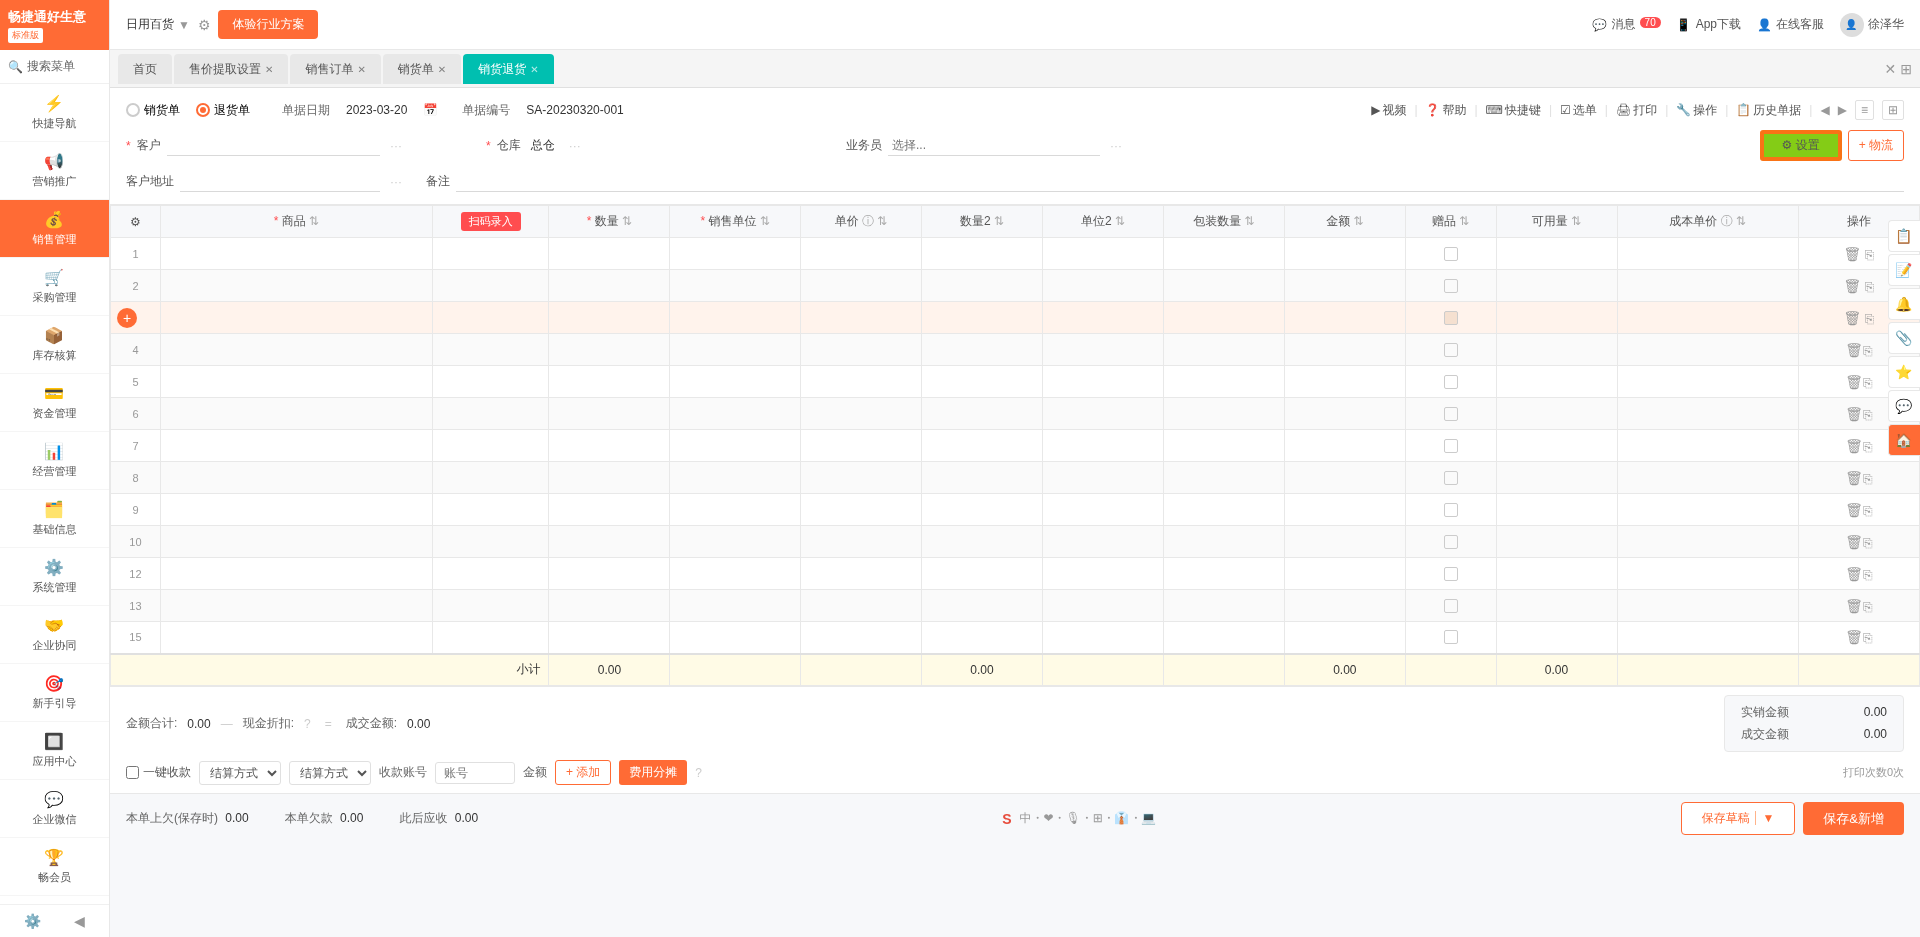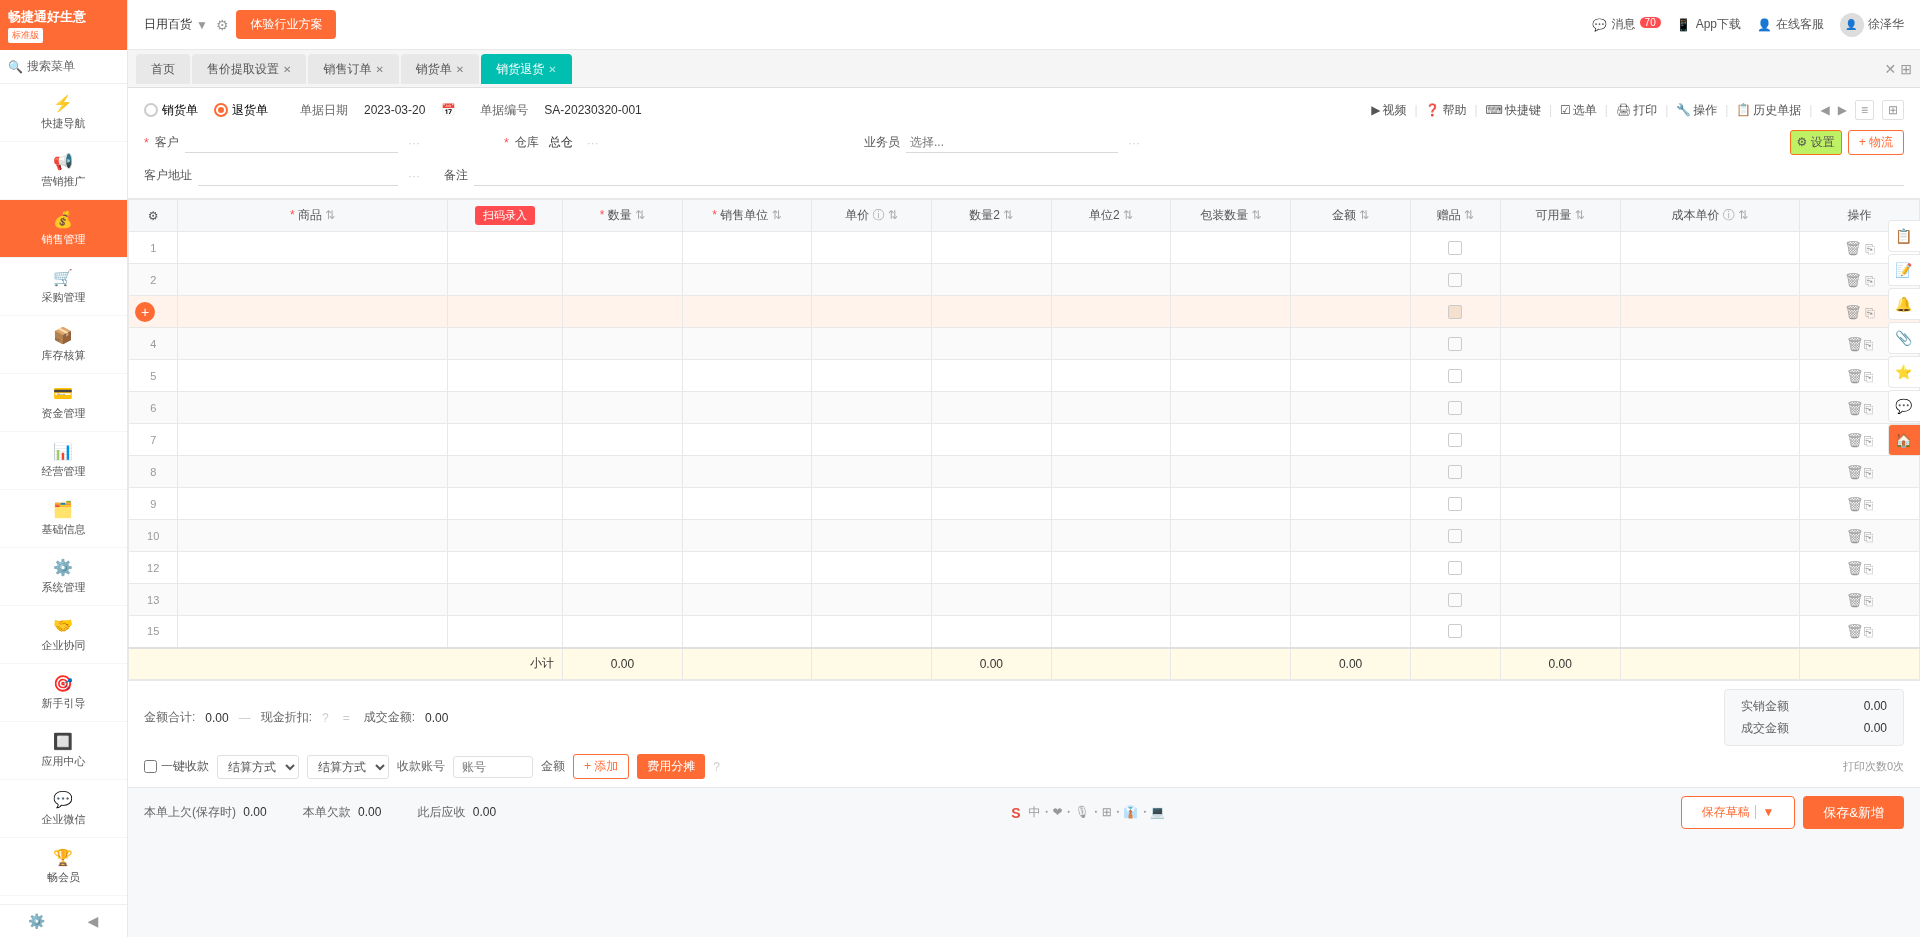--- a/index.html
+++ b/index.html
@@ -1,19 +1,19 @@
 <!DOCTYPE html>
 <html><head>
   <meta charset="utf-8">
   <style>
     * { box-sizing: border-box; margin: 0; padding: 0; font-family: 'Microsoft YaHei', Arial, sans-serif; font-size: 12px; }
     body { display: flex; height: 937px; overflow: hidden; background: #f0f2f5; }
 
     
-    .sidebar { width: 128px; background: #fff; display: flex; flex-direction: column; border-right: 1px solid #e8e8e8; }
+    .sidebar { width: 110px; background: #fff; display: flex; flex-direction: column; border-right: 1px solid #e8e8e8; }
     .sidebar-logo { background: #ff6b35; padding: 10px 8px; display: flex; align-items: center; gap: 6px; height: 50px; }
     .sidebar-search { display: flex; align-items: center; padding: 8px; border-bottom: 1px solid #f0f0f0; gap: 4px; cursor: pointer; }
     .sidebar-search span { color: #666; font-size: 12px; }
     .sidebar-item { display: flex; flex-direction: column; align-items: center; padding: 10px 4px; cursor: pointer; border-bottom: 1px solid #f5f5f5; color: #555; gap: 3px; }
     .sidebar-item.active { background: #ff6b35; color: #fff; }
     .sidebar-item .icon { font-size: 16px; }
     .sidebar-item .label { font-size: 11px; text-align: center; }
     .sidebar-bottom { margin-top: auto; display: flex; justify-content: space-around; padding: 8px; border-top: 1px solid #f0f0f0; }
     .sidebar-bottom span { cursor: pointer; font-size: 14px; color: #999; }
 
@@ -81,21 +81,21 @@
     .btn-draft { background: #fff; border: 1px solid #ff6b35; color: #ff6b35; padding: 7px 20px; border-radius: 4px; cursor: pointer; font-size: 13px; }
     .btn-save { background: #ff6b35; color: #fff; border: none; padding: 7px 20px; border-radius: 4px; cursor: pointer; font-size: 13px; }
     .btn-draft-arrow { border-left: 1px solid #ffb38a; padding-left: 6px; margin-left: 2px; }
     .right-panel-icon { width: 32px; height: 32px; background: #fff; border: 1px solid #e8e8e8; border-right: none; display: flex; align-items: center; justify-content: center; cursor: pointer; color: #999; font-size: 14px; border-radius: 4px 0 0 4px; }
     .right-panel-icon.active { background: #ff6b35; color: #fff; }
     .field-group { display: flex; align-items: center; gap: 6px; min-width: 280px; }
     .field-group .label { color: #555; white-space: nowrap; }
     .field-group .required-star { color: #ff4d4f; }
     .field-group input { flex: 1; border: none; border-bottom: 1px solid #d9d9d9; padding: 3px 4px; outline: none; font-size: 12px; color: #333; }
     .field-group .dots { color: #ccc; cursor: pointer; padding: 0 4px; }
-    .set-btn { border: 1px solid #f97316; background: #bef264; padding: 3px 6px; border-radius: 3px; cursor: pointer; color: #555; font-size: 12px; display: flex; align-items: center; gap: 3px; }
+    .set-btn { border: 4px solid #f97316; background: #84cc16; padding: 3px 18px; border-radius: 3px; cursor: pointer; color: #555; font-size: 12px; display: flex; align-items: center; gap: 3px; }
     .plus-logistics-btn { border: 1px solid #ff6b35; background: #fff; padding: 3px 10px; border-radius: 3px; cursor: pointer; color: #ff6b35; font-size: 12px; display: flex; align-items: center; gap: 3px; }
   </style>
 </head>
 <body>
 
 <div class="sidebar">
   <div class="sidebar-logo">
     <div style="display:flex;flex-direction:column;align-items:flex-start">
       <span style="color:#fff;font-size:13px;font-weight:bold;white-space:nowrap;">畅捷通好生意</span>
       <span style="background:#fff;color:#ff6b35;font-size:9px;padding:1px 4px;border-radius:2px;margin-top:2px;">标准版</span>

